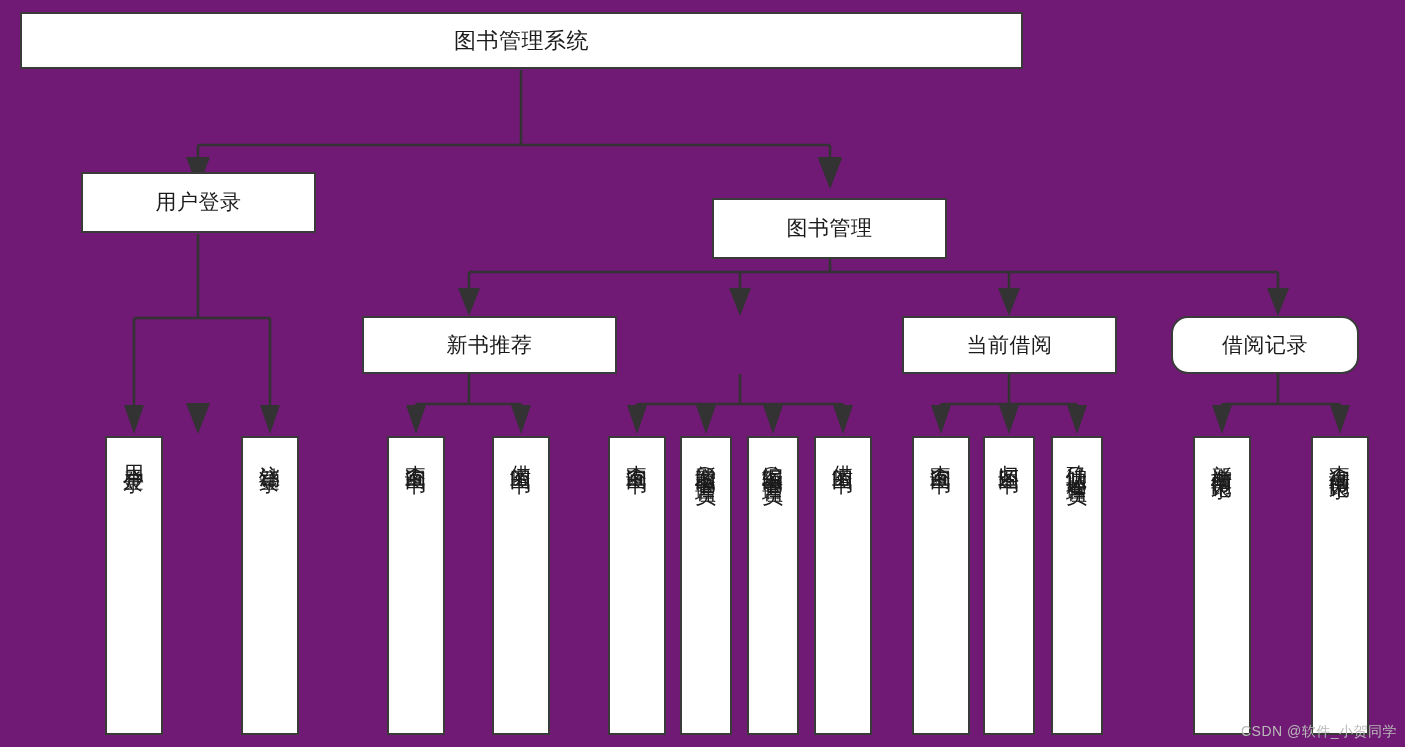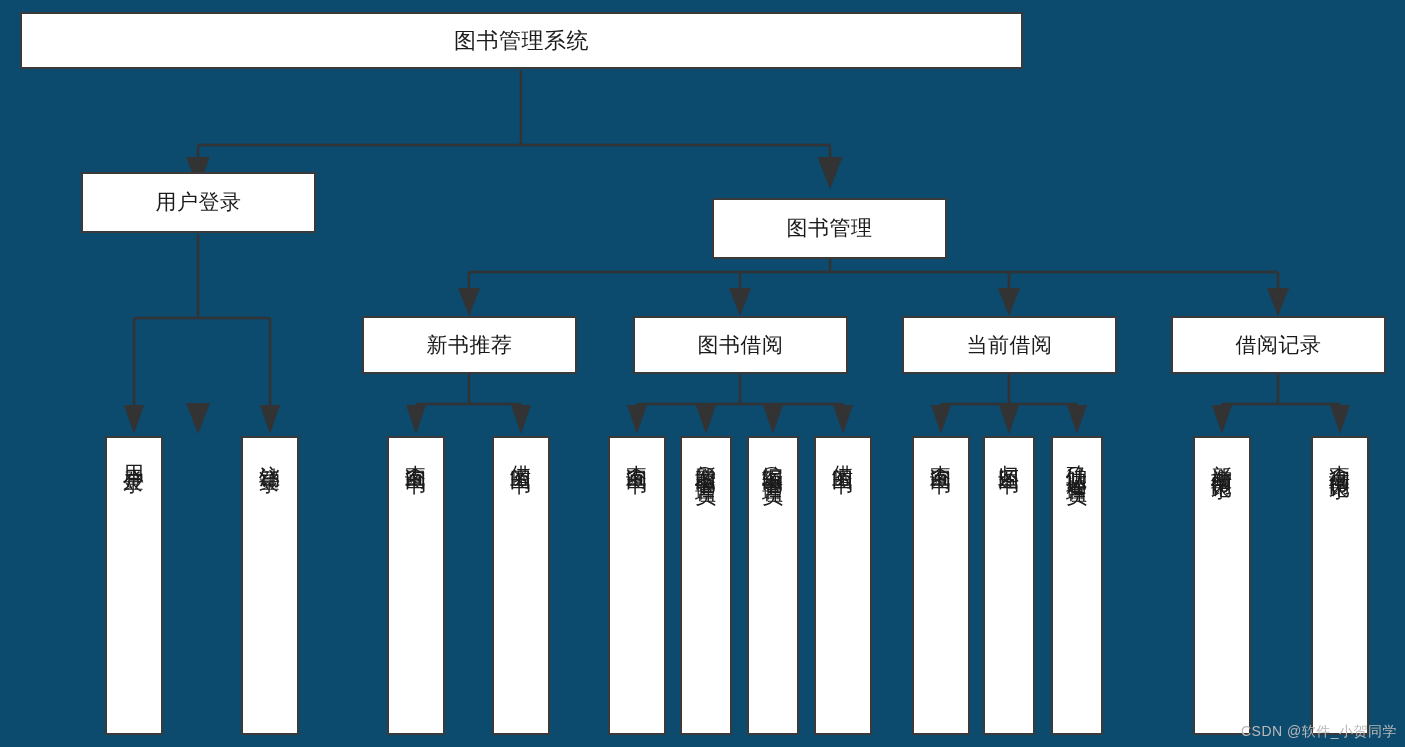--- a/index.html
+++ b/index.html
@@ -9,21 +9,21 @@
     background: #ffffff;
   }
   body {
     font-family: "Liberation Sans", "DejaVu Sans", sans-serif;
     color: #1a1a1a;
   }
   #diagram-root {
     position: relative;
     width: 1405px;
     height: 747px;
-    background: #0c4a6e;
+    background: #701a75;
     overflow: hidden;
   }
   #connector-layer {
     position: absolute;
     left: 0;
     top: 0;
     width: 1405px;
     height: 747px;
     pointer-events: none;
   }
@@ -164,33 +164,30 @@
   </div>
 
   <div class="node h" style="left:81px; top:172px; width:235px; height:61px;">
     <span class="node-label">用户登录</span>
   </div>
 
   <div class="node h" style="left:712px; top:172px; width:235px; height:61px;margin-top:26px;">
     <span class="node-label">图书管理</span>
   </div>
 
-  <div class="node h" style="left:362px; top:316px; width:215px; height:58px;">
+  <div class="node h" style="left:362px; top:316px; width:255px; height:58px;">
     <span class="node-label">新书推荐</span>
   </div>
 
-  <div class="node h" style="left:633px; top:316px; width:215px; height:58px;">
-    <span class="node-label">图书借阅</span>
-  </div>
 
   <div class="node h" style="left:902px; top:316px; width:215px; height:58px;">
     <span class="node-label">当前借阅</span>
   </div>
 
-  <div class="node h" style="left:1171px; top:316px; width:215px; height:58px;">
+  <div class="node h" style="left:1171px; top:316px; width:188px; height:58px;border-radius:17px;">
     <span class="node-label">借阅记录</span>
   </div>
 
   <div class="node v" style="left:105px; top:436px; width:58px; height:299px;">
     <span class="node-label">用户登录</span>
   </div>
 
   <div class="node v" style="left:241px; top:436px; width:58px; height:299px;">
     <span class="node-label">注销登录</span>
   </div>

